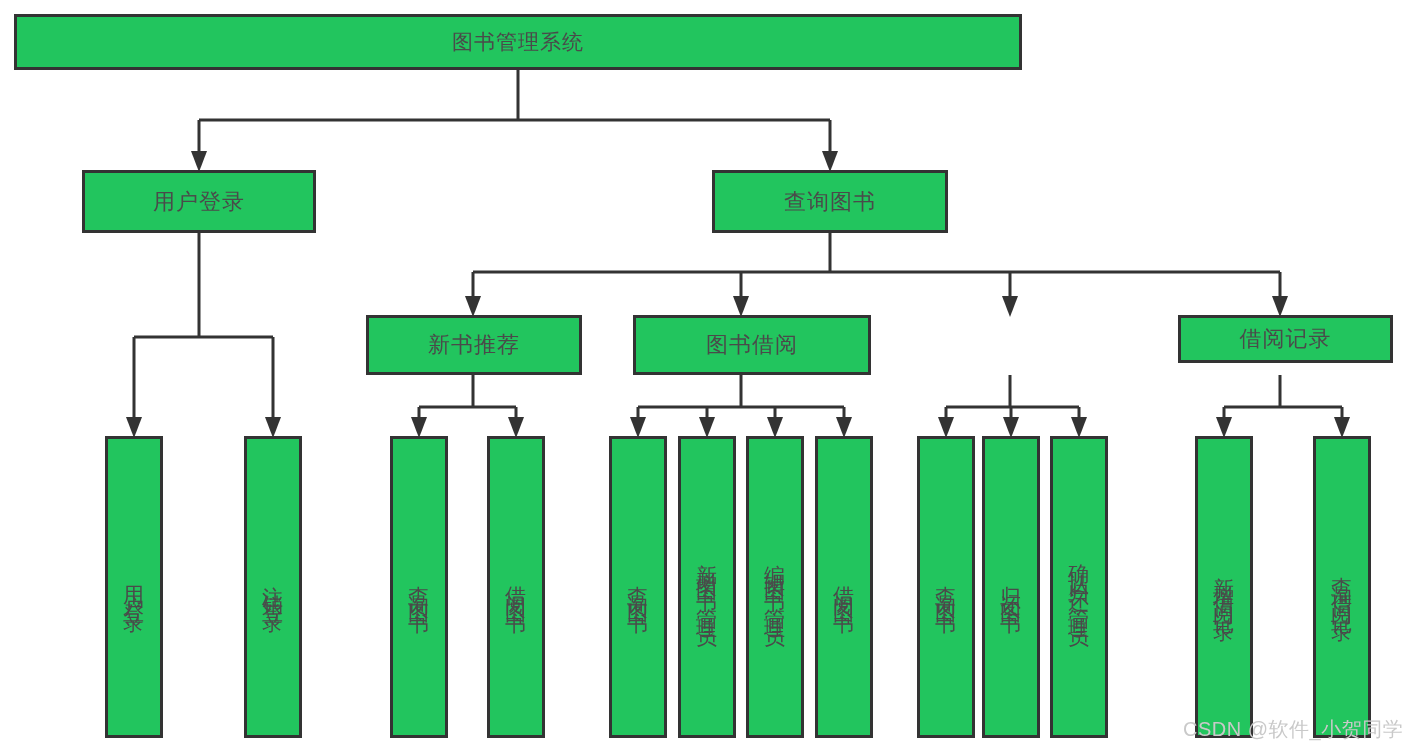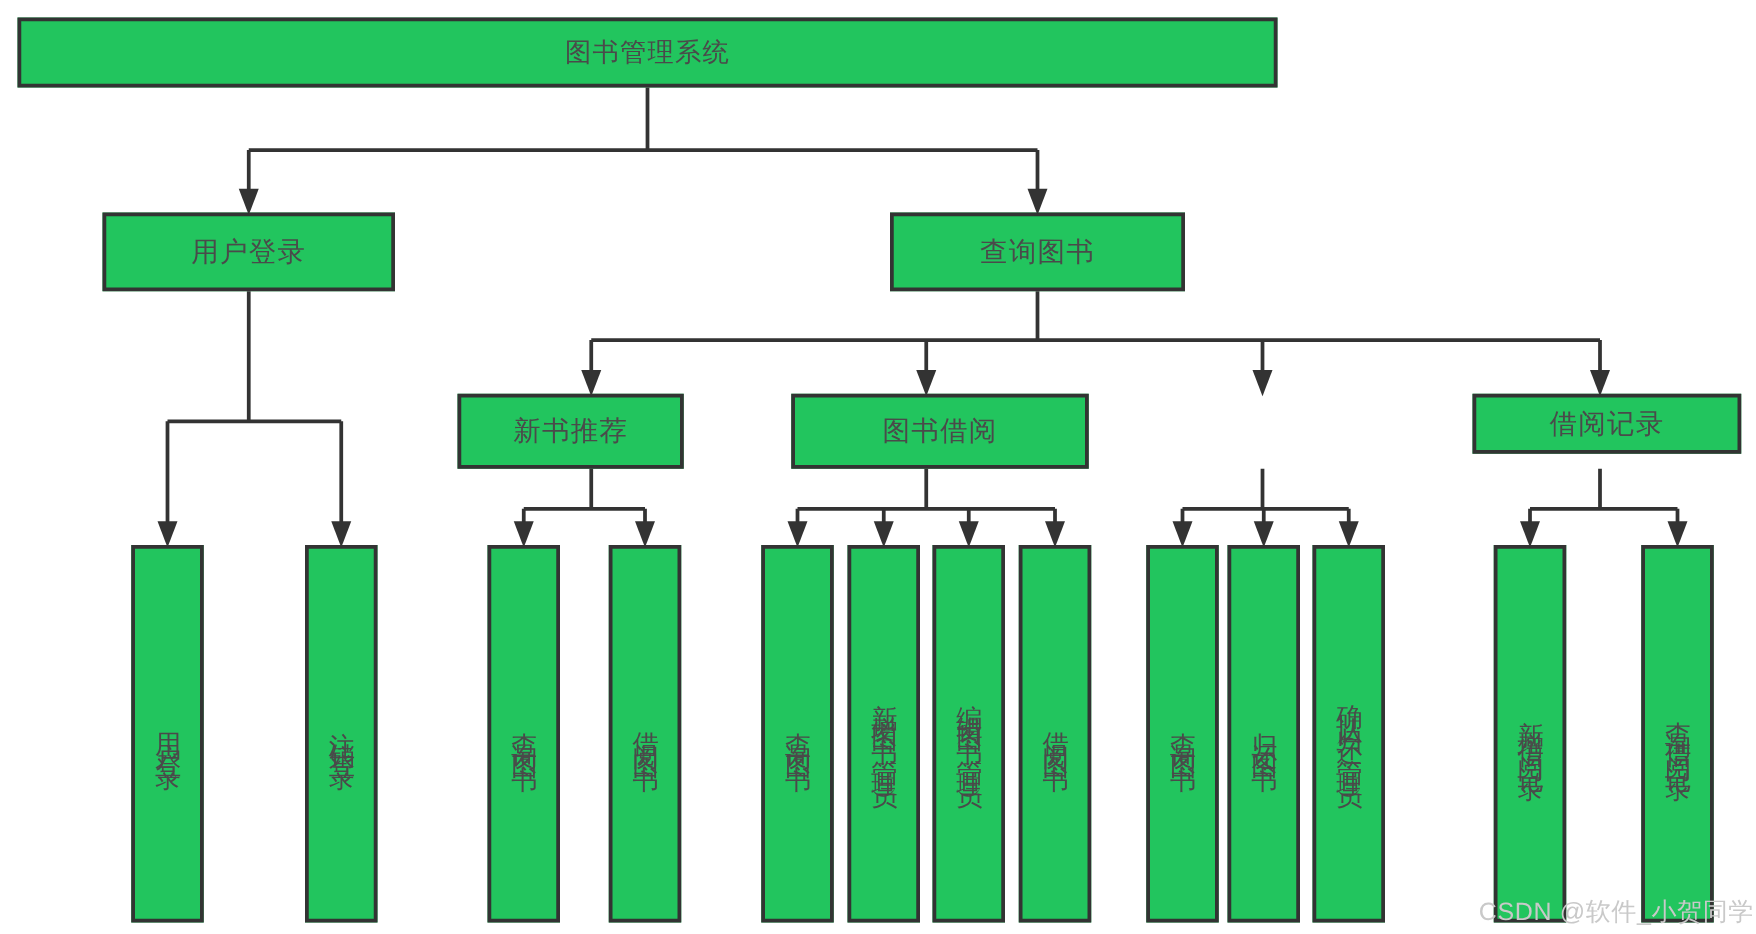--- a/index.html
+++ b/index.html
@@ -100,21 +100,21 @@
     <span>图书管理系统</span>
   </div>
 
   <div class="node h" style="left:82px;top:170px;width:234px;height:63px">
     <span>用户登录</span>
   </div>
   <div class="node h" style="left:712px;top:170px;width:236px;height:63px">
     <span>查询图书</span>
   </div>
 
-  <div class="node h" style="left:366px;top:315px;width:181px;height:60px">
+  <div class="node h" style="left:366px;top:315px;width:216px;height:60px">
     <span>新书推荐</span>
   </div>
   <div class="node h" style="left:633px;top:315px;width:238px;height:60px">
     <span>图书借阅</span>
   </div>
   <div class="node h" style="left:1178px;top:315px;width:215px;height:48px">
     <span>借阅记录</span>
   </div>
 
   <div class="node leaf" style="left:105px">

